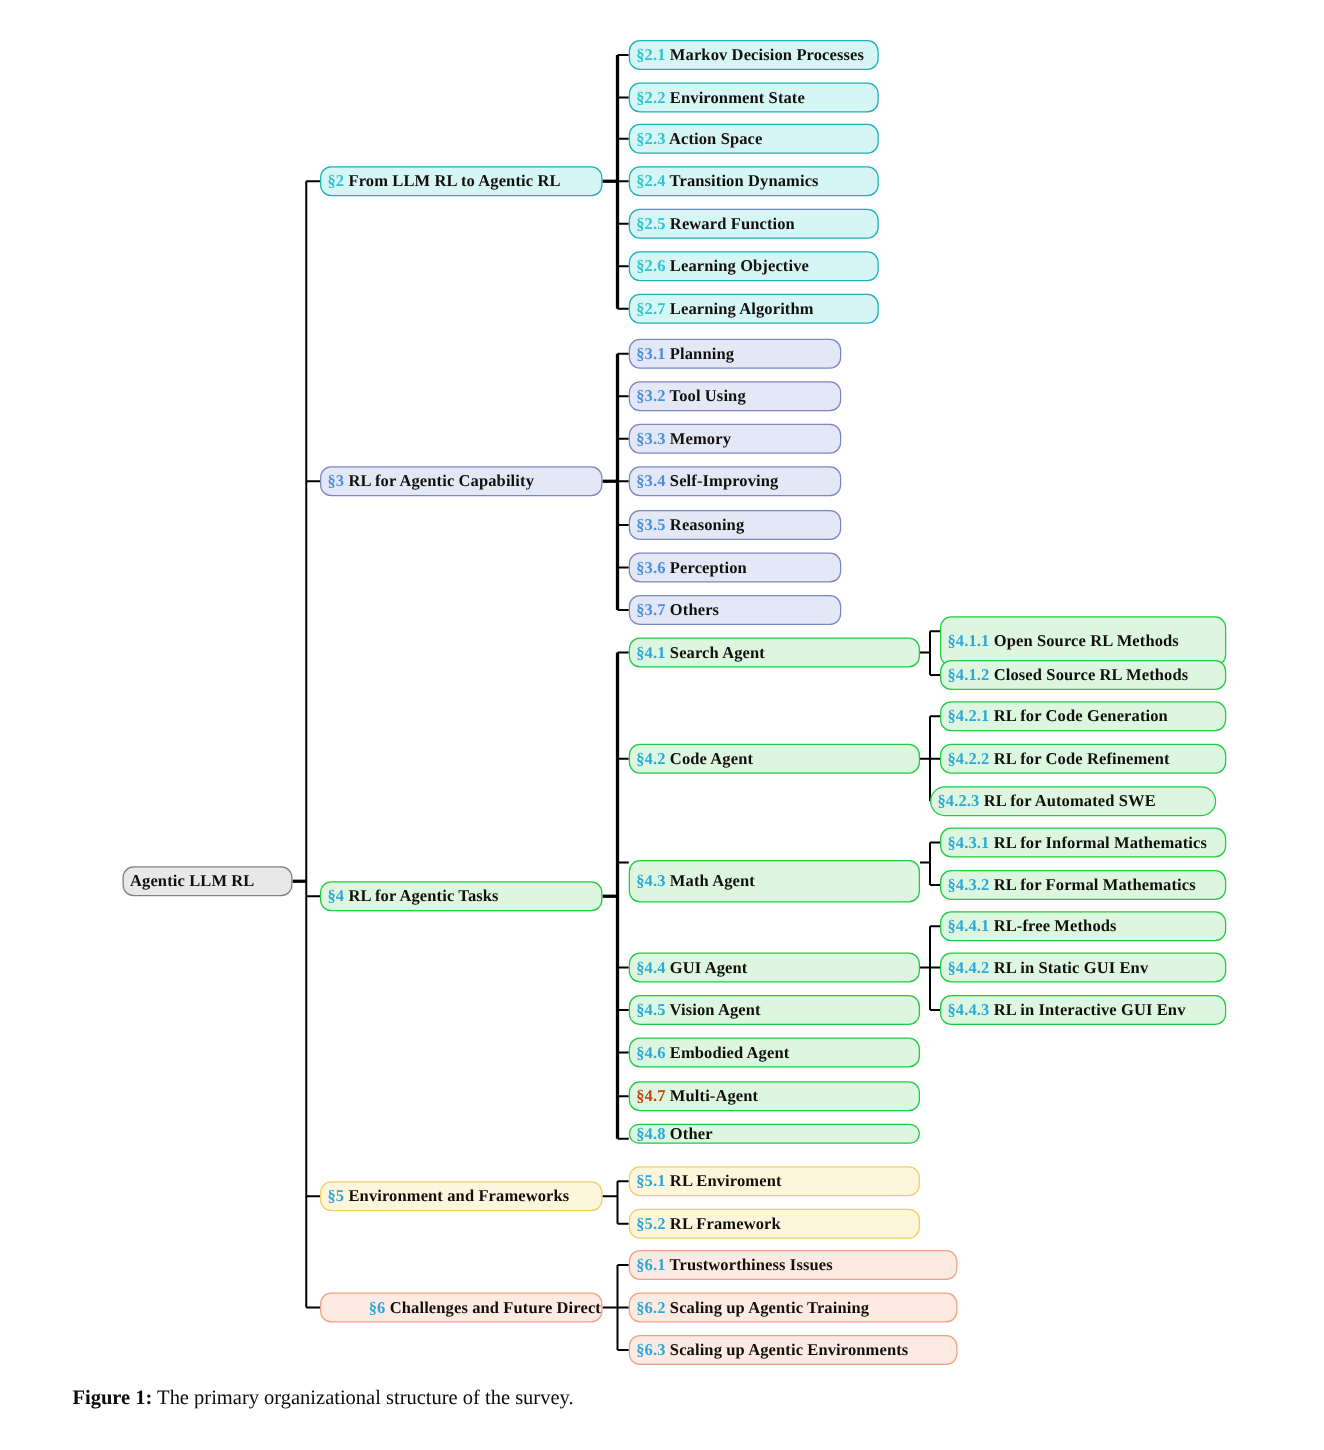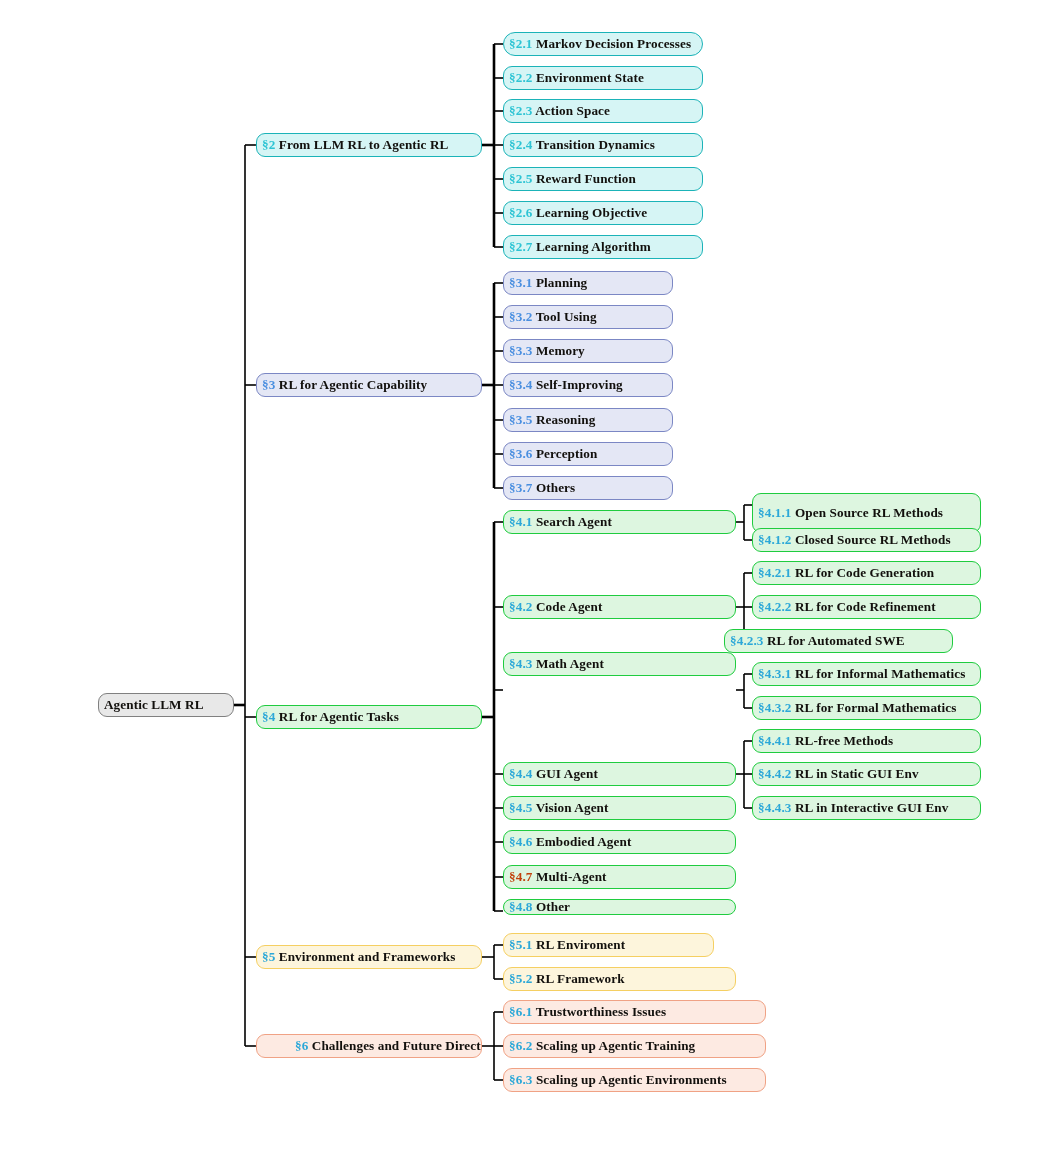--- a/index.html
+++ b/index.html
@@ -155,21 +155,21 @@
       </div>
       <div class="node-box" style="left: 256px; top: 705px; width: 226px; height: 24px; border-color: rgb(31, 204, 63); background: rgb(221, 246, 224);">
         <span class="node-label"><span class="secnum" style="color: rgb(44, 168, 216);">§4</span><span class="sec"> RL for Agentic Tasks</span></span>
       </div>
       <div class="node-box" style="left: 256px; top: 945px; width: 226px; height: 24px; border-color: rgb(245, 207, 98); background: rgb(253, 245, 220);">
         <span class="node-label"><span class="secnum" style="color: rgb(44, 168, 216);">§5</span><span class="sec"> Environment and Frameworks</span></span>
       </div>
       <div class="node-box" style="left: 256px; top: 1034px; width: 226px; height: 24px; border-color: rgb(240, 162, 133); background: rgb(253, 234, 226); padding-left: 38px;">
         <span class="node-label"><span class="secnum" style="color: rgb(44, 168, 216);">§6</span><span class="sec"> Challenges and Future Directions</span></span>
       </div>
-      <div class="node-box" style="left: 503px; top: 32px; width: 200px; height: 24px; border-color: rgb(27, 179, 184); background: rgb(214, 245, 245); border-radius: 12px;">
+      <div class="node-box" style="left: 503px; top: 32px; width: 200px; height: 24px; border-color: rgb(27, 179, 184); background: rgb(214, 245, 245);">
         <span class="node-label"><span class="secnum" style="color: rgb(46, 196, 212);">§2.1</span><span class="sec"> Markov Decision Processes</span></span>
       </div>
       <div class="node-box" style="left: 503px; top: 66px; width: 200px; height: 24px; border-color: rgb(27, 179, 184); background: rgb(214, 245, 245);">
         <span class="node-label"><span class="secnum" style="color: rgb(46, 196, 212);">§2.2</span><span class="sec"> Environment State</span></span>
       </div>
       <div class="node-box" style="left: 503px; top: 99px; width: 200px; height: 24px; border-color: rgb(27, 179, 184); background: rgb(214, 245, 245);">
         <span class="node-label"><span class="secnum" style="color: rgb(46, 196, 212);">§2.3</span><span class="sec"> Action Space</span></span>
       </div>
       <div class="node-box" style="left: 503px; top: 133px; width: 200px; height: 24px; border-color: rgb(27, 179, 184); background: rgb(214, 245, 245);">
         <span class="node-label"><span class="secnum" style="color: rgb(46, 196, 212);">§2.4</span><span class="sec"> Transition Dynamics</span></span>
@@ -215,24 +215,24 @@
       </div>
       <div class="node-box" style="left: 503px; top: 595px; width: 233px; height: 24px; border-color: rgb(31, 204, 63); background: rgb(221, 246, 224);">
         <span class="node-label"><span class="secnum" style="color: rgb(44, 168, 216);">§4.2</span><span class="sec"> Code Agent</span></span>
       </div>
       <div class="node-box" style="left: 752px; top: 561px; width: 229px; height: 24px; border-color: rgb(31, 204, 63); background: rgb(221, 246, 224);">
         <span class="node-label"><span class="secnum" style="color: rgb(44, 168, 216);">§4.2.1</span><span class="sec"> RL for Code Generation</span></span>
       </div>
       <div class="node-box" style="left: 752px; top: 595px; width: 229px; height: 24px; border-color: rgb(31, 204, 63); background: rgb(221, 246, 224);">
         <span class="node-label"><span class="secnum" style="color: rgb(44, 168, 216);">§4.2.2</span><span class="sec"> RL for Code Refinement</span></span>
       </div>
-      <div class="node-box" style="left: 724px; top: 629px; width: 229px; height: 24px; border-color: rgb(31, 204, 63); background: rgb(221, 246, 224);">
+      <div class="node-box" style="left: 744px; top: 629px; width: 229px; height: 24px; border-color: rgb(31, 204, 63); background: rgb(221, 246, 224); border-radius: 12px;">
         <span class="node-label"><span class="secnum" style="color: rgb(44, 168, 216);">§4.2.3</span><span class="sec"> RL for Automated SWE</span></span>
       </div>
-      <div class="node-box" style="left: 503px; top: 652px; width: 233px; height: 24px; border-color: rgb(31, 204, 63); background: rgb(221, 246, 224);">
+      <div class="node-box" style="left: 503px; top: 688px; width: 233px; height: 34px; border-color: rgb(31, 204, 63); background: rgb(221, 246, 224);">
         <span class="node-label"><span class="secnum" style="color: rgb(44, 168, 216);">§4.3</span><span class="sec"> Math Agent</span></span>
       </div>
       <div class="node-box" style="left: 752px; top: 662px; width: 229px; height: 24px; border-color: rgb(31, 204, 63); background: rgb(221, 246, 224);">
         <span class="node-label"><span class="secnum" style="color: rgb(44, 168, 216);">§4.3.1</span><span class="sec"> RL for Informal Mathematics</span></span>
       </div>
       <div class="node-box" style="left: 752px; top: 696px; width: 229px; height: 24px; border-color: rgb(31, 204, 63); background: rgb(221, 246, 224);">
         <span class="node-label"><span class="secnum" style="color: rgb(44, 168, 216);">§4.3.2</span><span class="sec"> RL for Formal Mathematics</span></span>
       </div>
       <div class="node-box" style="left: 503px; top: 762px; width: 233px; height: 24px; border-color: rgb(31, 204, 63); background: rgb(221, 246, 224);">
         <span class="node-label"><span class="secnum" style="color: rgb(44, 168, 216);">§4.4</span><span class="sec"> GUI Agent</span></span>
@@ -251,31 +251,34 @@
       </div>
       <div class="node-box" style="left: 503px; top: 830px; width: 233px; height: 24px; border-color: rgb(31, 204, 63); background: rgb(221, 246, 224);">
         <span class="node-label"><span class="secnum" style="color: rgb(44, 168, 216);">§4.6</span><span class="sec"> Embodied Agent</span></span>
       </div>
       <div class="node-box" style="left: 503px; top: 865px; width: 233px; height: 24px; border-color: rgb(31, 204, 63); background: rgb(221, 246, 224);">
         <span class="node-label"><span class="secnum" style="color: #c2410c;">§4.7</span><span class="sec"> Multi-Agent</span></span>
       </div>
       <div class="node-box" style="left: 503px; top: 899px; width: 233px; height: 16px; border-color: rgb(31, 204, 63); background: rgb(221, 246, 224);">
         <span class="node-label"><span class="secnum" style="color: rgb(44, 168, 216);">§4.8</span><span class="sec"> Other</span></span>
       </div>
-      <div class="node-box" style="left: 503px; top: 933px; width: 211px; height: 24px; border-color: rgb(245, 207, 98); background: rgb(253, 245, 220);">
+      <div class="node-box" style="left: 503px; top: 933px; width: 233px; height: 24px; border-color: rgb(245, 207, 98); background: rgb(253, 245, 220);">
         <span class="node-label"><span class="secnum" style="color: rgb(44, 168, 216);">§5.1</span><span class="sec"> RL Enviroment</span></span>
       </div>
       <div class="node-box" style="left: 503px; top: 967px; width: 233px; height: 24px; border-color: rgb(245, 207, 98); background: rgb(253, 245, 220);">
         <span class="node-label"><span class="secnum" style="color: rgb(44, 168, 216);">§5.2</span><span class="sec"> RL Framework</span></span>
       </div>
       <div class="node-box" style="left: 503px; top: 1000px; width: 263px; height: 24px; border-color: rgb(240, 162, 133); background: rgb(253, 234, 226);">
         <span class="node-label"><span class="secnum" style="color: rgb(44, 168, 216);">§6.1</span><span class="sec"> Trustworthiness Issues</span></span>
       </div>
       <div class="node-box" style="left: 503px; top: 1034px; width: 263px; height: 24px; border-color: rgb(240, 162, 133); background: rgb(253, 234, 226);">
         <span class="node-label"><span class="secnum" style="color: rgb(44, 168, 216);">§6.2</span><span class="sec"> Scaling up Agentic Training</span></span>
       </div>
       <div class="node-box" style="left: 503px; top: 1068px; width: 263px; height: 24px; border-color: rgb(240, 162, 133); background: rgb(253, 234, 226);">
         <span class="node-label"><span class="secnum" style="color: rgb(44, 168, 216);">§6.3</span><span class="sec"> Scaling up Agentic Environments</span></span>
       </div>
     </div>
 
+  <div class="caption">
+    <b>Figure 1:</b><span> The primary organizational structure of the survey.</span>
+  </div>
 
 </div>
 
 </body></html>

